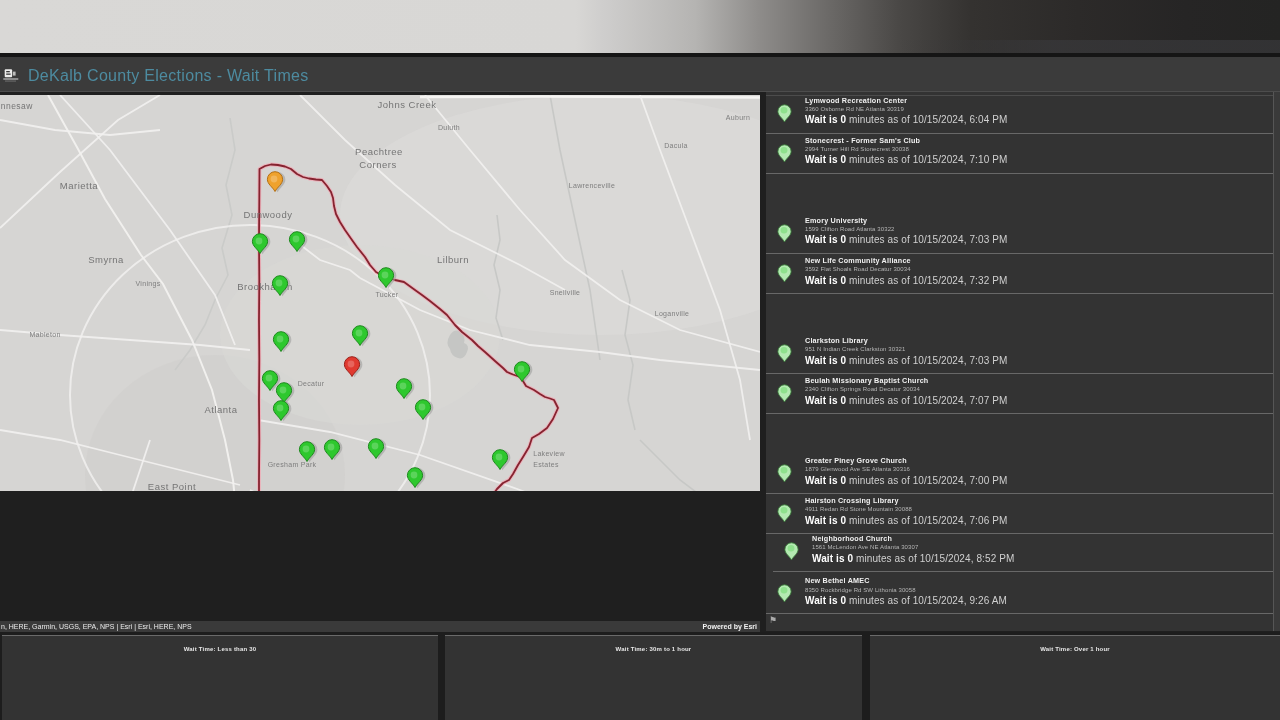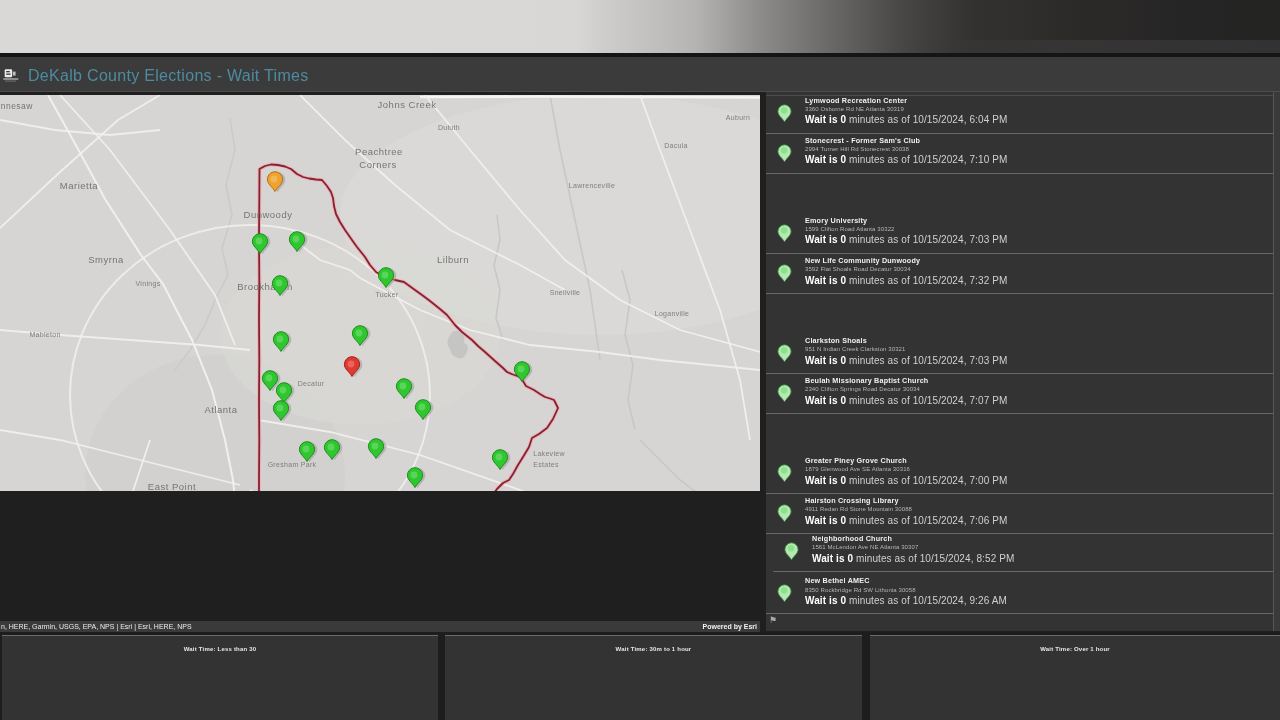--- a/index.html
+++ b/index.html
@@ -260,30 +260,30 @@
         </svg>
         <div class="t1">Emory University</div>
         <div class="t2">1599 Clifton Road Atlanta  30322</div>
         <div class="t3"><b>Wait is 0</b> minutes as of 10/15/2024, 7:03 PM</div>
       </div>
   <div class="row" style="top:161.0px;">
         <svg class="pin" width="15" height="19" viewBox="0 0 15 19">
           <path d="M7.5 18 C 5.2 13.8 0.9 11.5 0.9 7.4 A 6.6 6.6 0 1 1 14.1 7.4 C 14.1 11.5 9.8 13.8 7.5 18 Z" fill="#b4eab2" stroke="#3c7c3c" stroke-width="0.9"></path>
           <ellipse cx="7" cy="6.3" rx="3.4" ry="3.2" fill="#8ce08a" opacity="0.95"></ellipse>
         </svg>
-        <div class="t1">New Life Community Dunwoody</div>
+        <div class="t1">New Life Community Alliance</div>
         <div class="t2">3592 Flat Shoals Road Decatur  30034</div>
         <div class="t3"><b>Wait is 0</b> minutes as of 10/15/2024, 7:32 PM</div>
       </div>
   <div class="row" style="top:241.1px;">
         <svg class="pin" width="15" height="19" viewBox="0 0 15 19">
           <path d="M7.5 18 C 5.2 13.8 0.9 11.5 0.9 7.4 A 6.6 6.6 0 1 1 14.1 7.4 C 14.1 11.5 9.8 13.8 7.5 18 Z" fill="#b4eab2" stroke="#3c7c3c" stroke-width="0.9"></path>
           <ellipse cx="7" cy="6.3" rx="3.4" ry="3.2" fill="#8ce08a" opacity="0.95"></ellipse>
         </svg>
-        <div class="t1">Clarkston Shoals</div>
+        <div class="t1">Clarkston Library</div>
         <div class="t2">951 N Indian Creek Clarkston  30321</div>
         <div class="t3"><b>Wait is 0</b> minutes as of 10/15/2024, 7:03 PM</div>
       </div>
   <div class="row" style="top:281.1px;">
         <svg class="pin" width="15" height="19" viewBox="0 0 15 19">
           <path d="M7.5 18 C 5.2 13.8 0.9 11.5 0.9 7.4 A 6.6 6.6 0 1 1 14.1 7.4 C 14.1 11.5 9.8 13.8 7.5 18 Z" fill="#b4eab2" stroke="#3c7c3c" stroke-width="0.9"></path>
           <ellipse cx="7" cy="6.3" rx="3.4" ry="3.2" fill="#8ce08a" opacity="0.95"></ellipse>
         </svg>
         <div class="t1">Beulah Missionary Baptist Church</div>
         <div class="t2">2340 Clifton Springs Road Decatur  30034</div>

